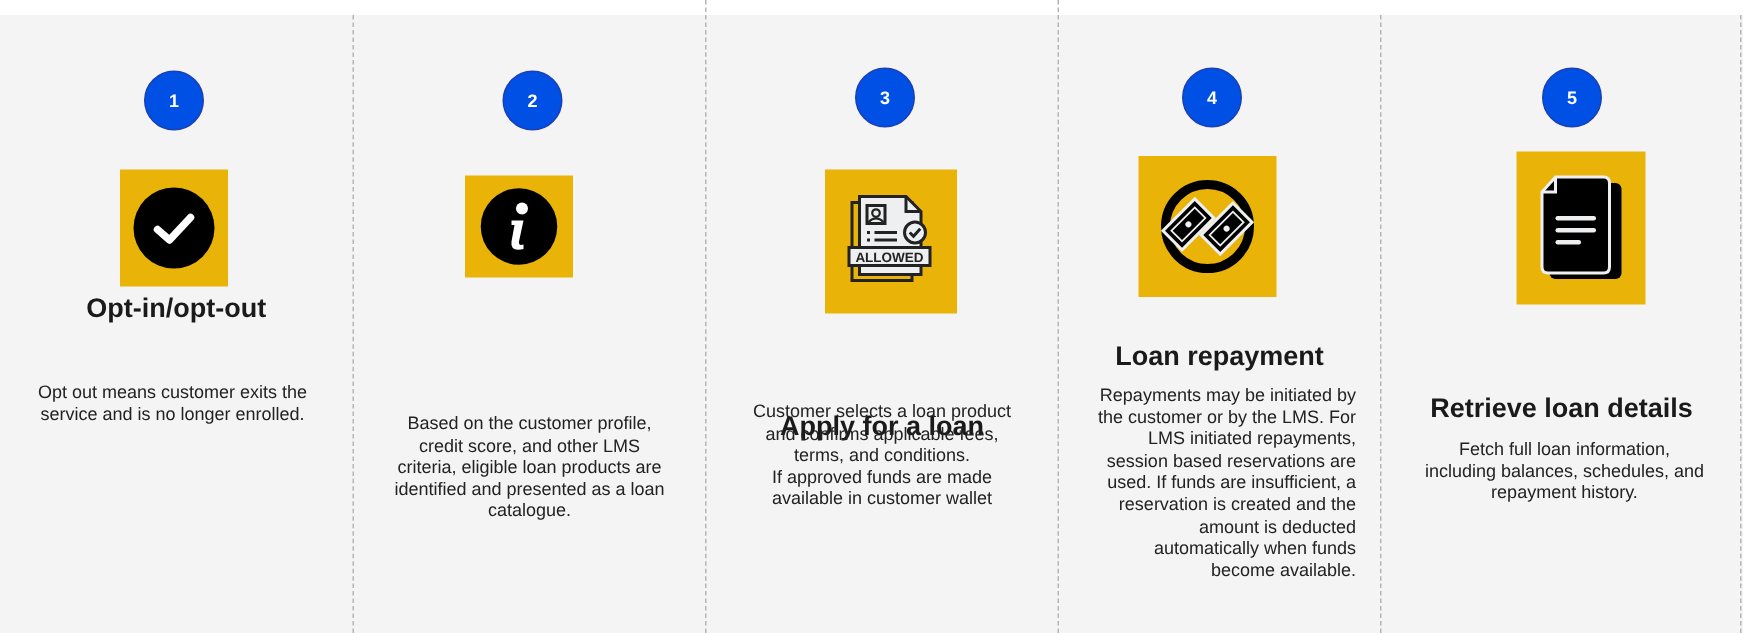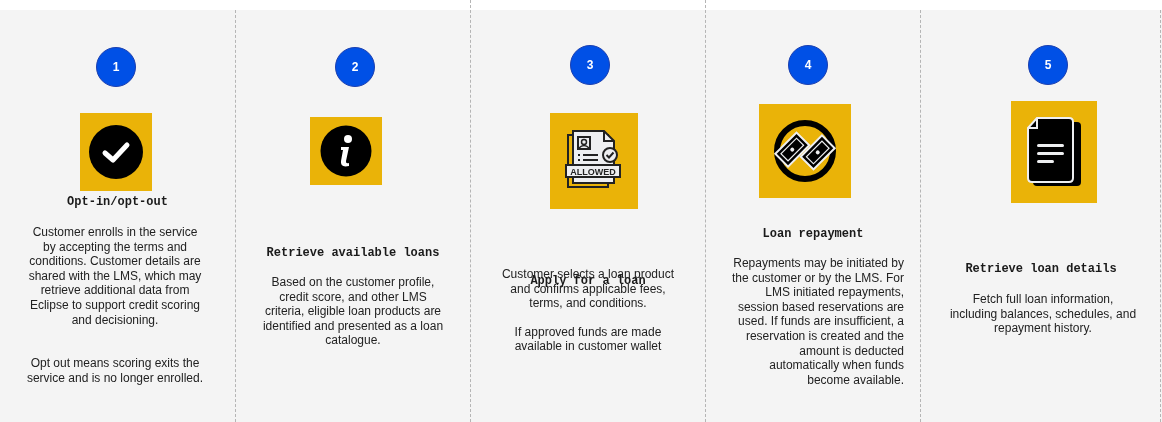--- a/index.html
+++ b/index.html
@@ -5,21 +5,21 @@
   html, body { margin:0; padding:0; }
   body { width:1162px; height:422px; background:#ffffff; position:relative; overflow:hidden;
          font-family:"Liberation Sans", sans-serif; color:#1a1a1a; }
   .panel { position:absolute; top:10px; left:0; width:1162px; height:412px; background:#f4f4f4; }
   .sep { position:absolute; top:0; width:0; border-left:1px dashed #b5b5b5; height:422px; }
   .col { position:absolute; top:10px; height:412px; }
   .badge { position:absolute; width:40px; height:40px; border-radius:50%; background:#0050e6;
            border:1px solid #1b3fb0; box-sizing:border-box; color:#fff; font-size:12px; font-weight:bold;
            display:flex; align-items:center; justify-content:center; }
   .iconbox { position:absolute; background:#eab308; display:flex; align-items:center; justify-content:center; }
-  .title { position:absolute; left:0; right:0; text-align:center; font-size:12px; font-weight:bold; color:#1a1a1a;font-family:Liberation Mono, monospace; }
+  .title { position:absolute; left:0; right:0; text-align:center; font-size:18px; font-weight:bold; color:#1a1a1a; }
   .desc { position:absolute; text-align:center; font-size:12px; line-height:14.6px; color:#222; }
   .desc p { margin:0; }
 </style>
 </head>
 <body>
 
 <div class="panel"></div>
 
 <div class="sep" style="left:235px;top:10px;height:412px;"></div>
 <div class="sep" style="left:470px;"></div>
@@ -30,35 +30,33 @@
 <div class="col" style="left:0;width:235px;">
   <div class="badge" style="left:96px;top:37px;">1</div>
   <div class="iconbox" style="left:80px;top:103px;width:72px;height:78px;">
     <svg width="56" height="56" viewBox="0 0 56 56">
         <circle cx="28" cy="28" r="27" fill="#000"></circle>
         <path d="M17 29 L25 36 L39 21" stroke="#fff" stroke-width="5" fill="none" stroke-linecap="round" stroke-linejoin="round"></path>
       </svg>
   </div>
   <div class="title" style="top:185px;">Opt-in/opt-out</div>
   <div class="desc" style="left:25px;width:180px;top:215px;">
-    <p>Customer enrolls in the service by accepting the terms and conditions. Customer details are shared with the LMS, which may retrieve additional data from Eclipse to support credit scoring and decisioning.</p>
-    <p style="margin-top:29px;">Opt out means scoring exits the service and is no longer enrolled.</p>
+    <p style="margin-top:29px;">Opt out means customer exits the service and is no longer enrolled.</p>
   </div>
 </div>
 
 <div class="col" style="left:236px;width:234px;">
   <div class="badge" style="left:99px;top:37px;">2</div>
   <div class="iconbox" style="left:74px;top:107px;width:72px;height:68px;">
     <svg width="52" height="52" viewBox="0 0 52 52">
         <circle cx="26" cy="26" r="25.5" fill="#000"></circle>
         <circle cx="28" cy="14" r="4" fill="#fff"></circle>
         <path d="M21 22 L29 22 L26 36 Q25.5 39 29 38 L29 41 Q20 43 21 36 L23 25 L21 25 Z" fill="#fff"></path>
       </svg>
   </div>
-  <div class="title" style="top:236px;">Retrieve available loans</div>
   <div class="desc" style="left:24px;width:186px;top:265px;">
     <p>Based on the customer profile, credit score, and other LMS criteria, eligible loan products are identified and presented as a loan catalogue.</p>
   </div>
 </div>
 
 <div class="col" style="left:471px;width:234px;">
   <div class="badge" style="left:99px;top:35px;">3</div>
   <div class="iconbox" style="left:79px;top:103px;width:88px;height:96px;">
     <svg width="60" height="64" viewBox="0 0 60 64">
       <rect x="4" y="6" width="40" height="52" fill="none" stroke="#222" stroke-width="2"></rect>
@@ -73,21 +71,21 @@
       <line x1="19" y1="31" x2="34" y2="31" stroke="#222" stroke-width="2"></line>
       <circle cx="46" cy="26" r="7" fill="#eeeff1" stroke="#222" stroke-width="2"></circle>
       <path d="M42.5 26 L45 28.5 L49.5 23.5" fill="none" stroke="#222" stroke-width="2"></path>
       <rect x="2" y="36" width="54" height="12" fill="#eeeff1" stroke="#222" stroke-width="2"></rect>
       <text x="29" y="45.5" text-anchor="middle" font-family="Liberation Sans, sans-serif" font-size="9" font-weight="bold" fill="#222">ALLOWED</text>
     </svg>
   </div>
   <div class="title" style="top:228px;margin-top:36px;">Apply for a loan</div>
   <div class="desc" style="left:27px;width:180px;top:257px;">
     <p>Customer selects a loan product and confirms applicable fees, terms, and conditions.</p>
-    <p style="margin-top:14px;">If approved funds are made available in customer wallet</p>
+    <p style="">If approved funds are made available in customer wallet</p>
   </div>
 </div>
 
 <div class="col" style="left:706px;width:214px;">
   <div class="badge" style="left:82px;top:35px;">4</div>
   <div class="iconbox" style="left:53px;top:94px;width:92px;height:94px;">
     <svg width="66" height="66" viewBox="0 0 66 66">
       <circle cx="33" cy="33" r="28" fill="none" stroke="#000" stroke-width="6"></circle>
       <g transform="rotate(-45 33 33)">
         <rect x="10" y="14" width="30" height="18" fill="#000" stroke="#eeeff1" stroke-width="2"></rect>

